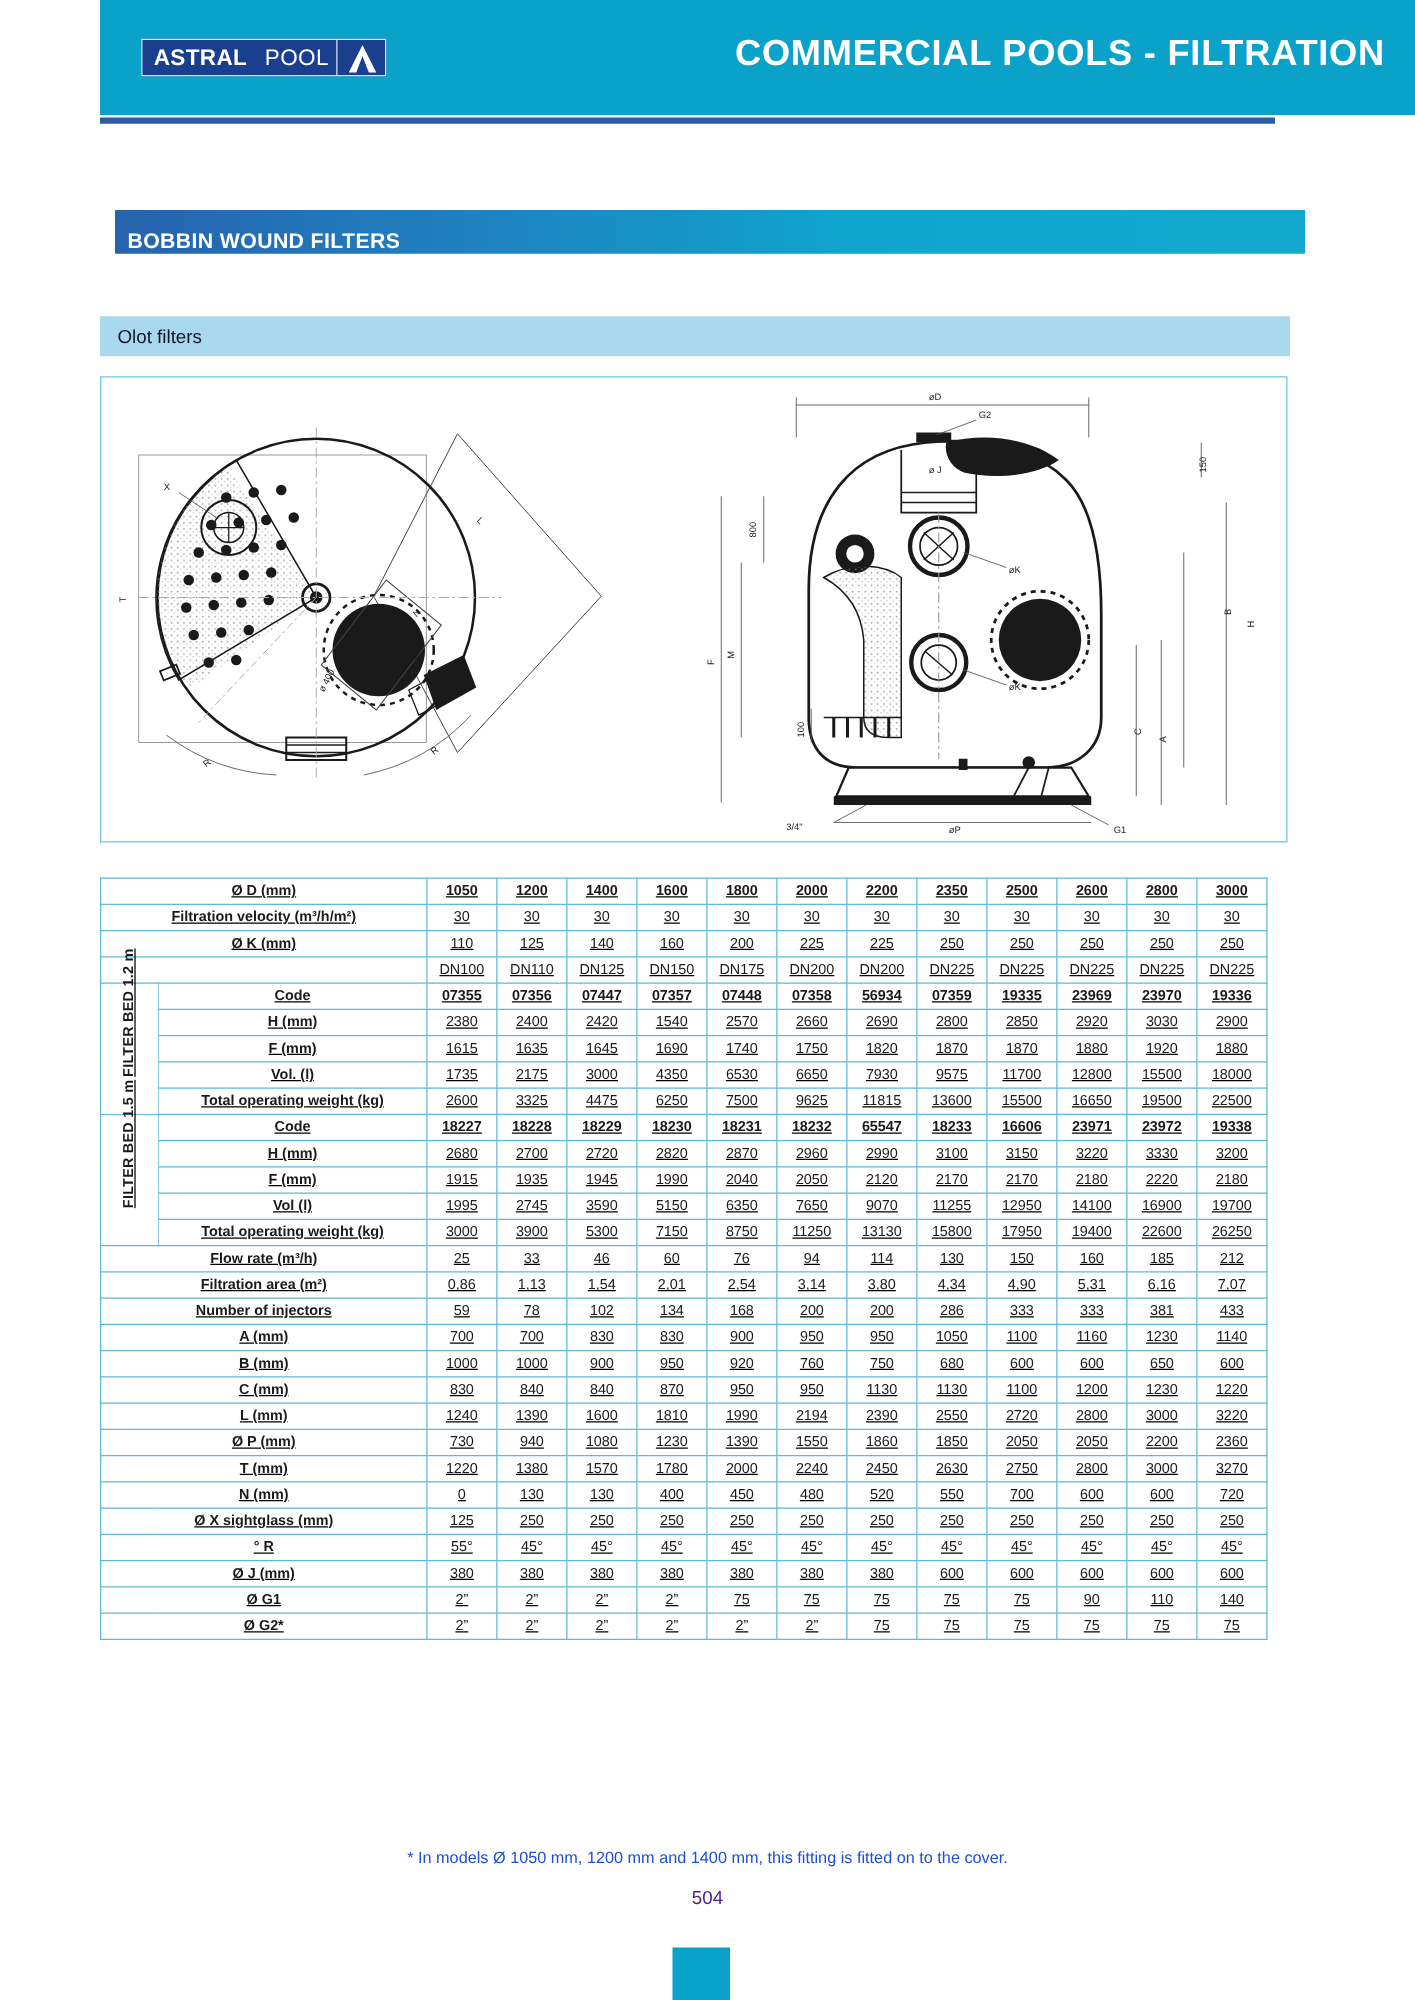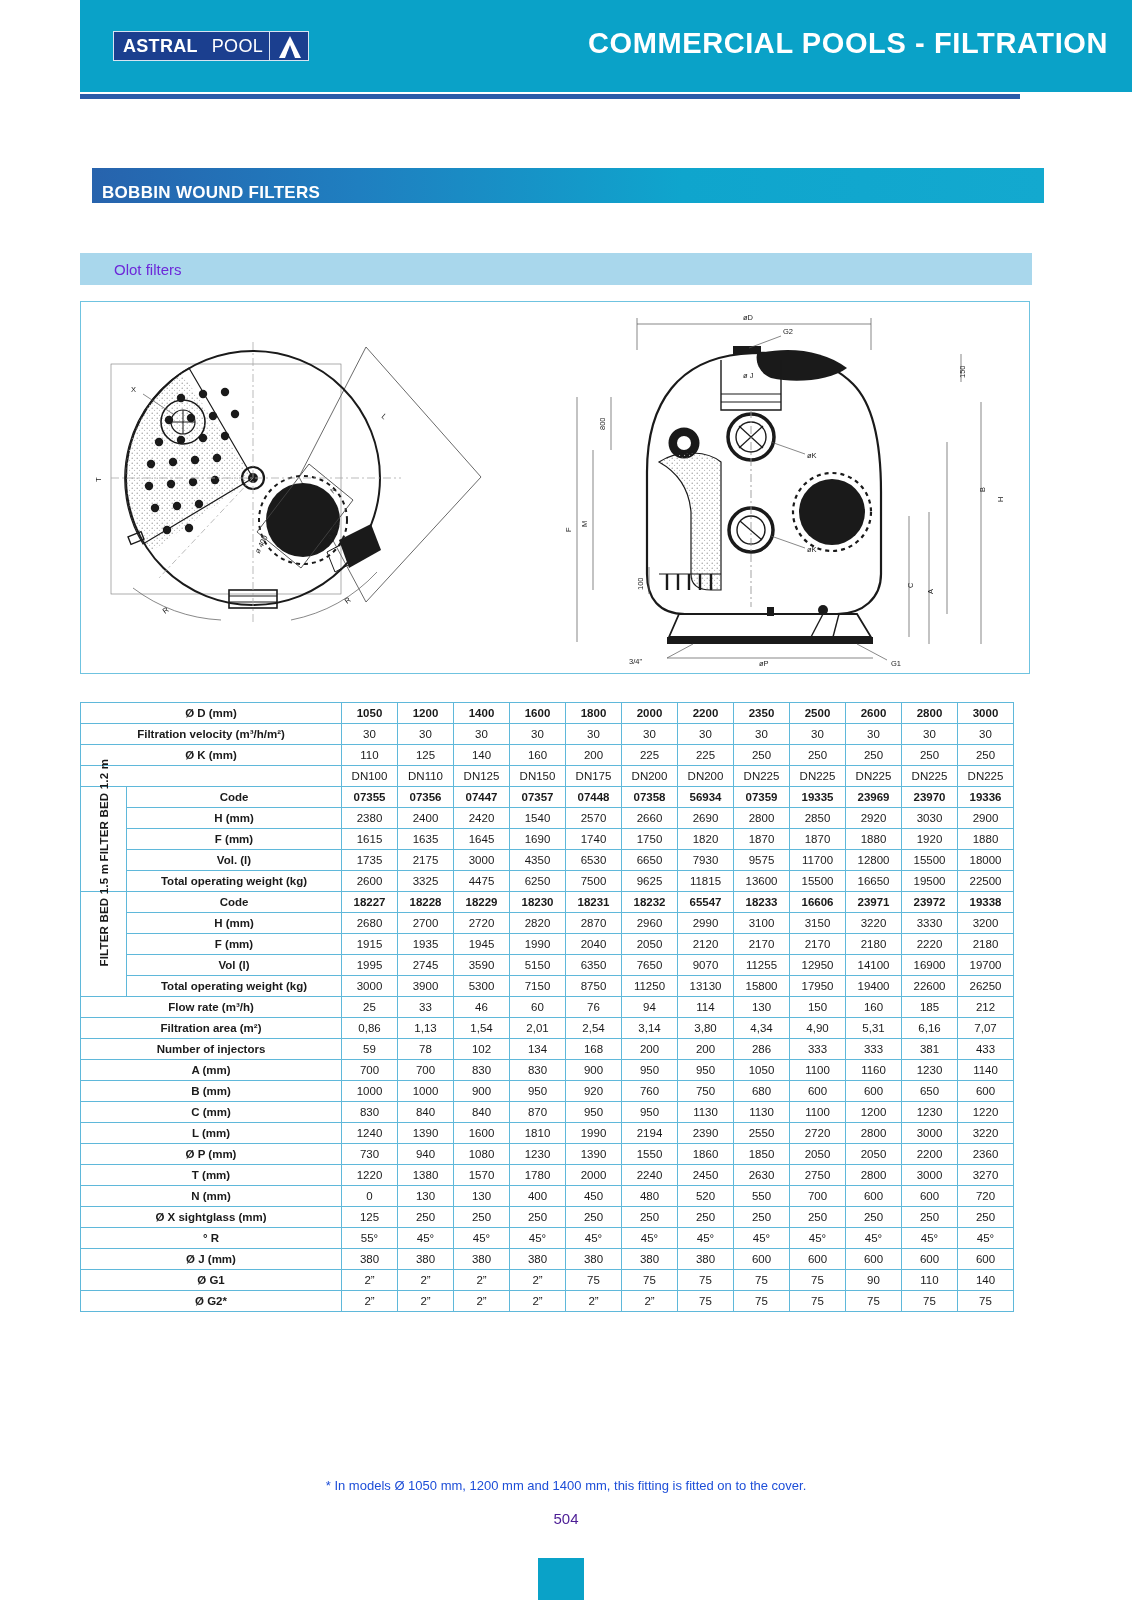--- a/index.html
+++ b/index.html
@@ -48,37 +48,38 @@
     display:flex;align-items:flex-end;margin-left:12px;
   }
   .section-bar span{
     color:#ffffff;font-size:17px;font-weight:bold;letter-spacing:0.3px;padding-left:10px;
   }
   .subsection-bar{
     position:absolute;left:80px;top:253px;width:952px;height:32px;
     background:#a9d7ec;display:flex;align-items:center;
   }
   .subsection-bar span{
-    color:#6d28d9;font-size:15px;padding-left:14px;margin-left:20px;
+    color:#0f172a;font-size:15px;padding-left:14px;
   }
 
   
   .drawing-panel{
     position:absolute;left:80px;top:301px;width:950px;height:373px;
     border:1px solid #6fc3e0;background:#ffffff;box-sizing:border-box;
   }
   .drawing-panel svg{display:block;}
 
   
   .table-wrap{
     position:absolute;left:80px;top:702px;width:951px;
   }
   table.spec{
     border-collapse:collapse;width:920px;
     table-layout:fixed;
+    text-decoration:underline;
   }
   table.spec td{
     border:1px solid #5fb8da;
     font-size:11.5px;
     color:#1a1a1a;
     height:21px;
     padding:0;
     text-align:center;
     vertical-align:middle;
     background:#ffffff;

